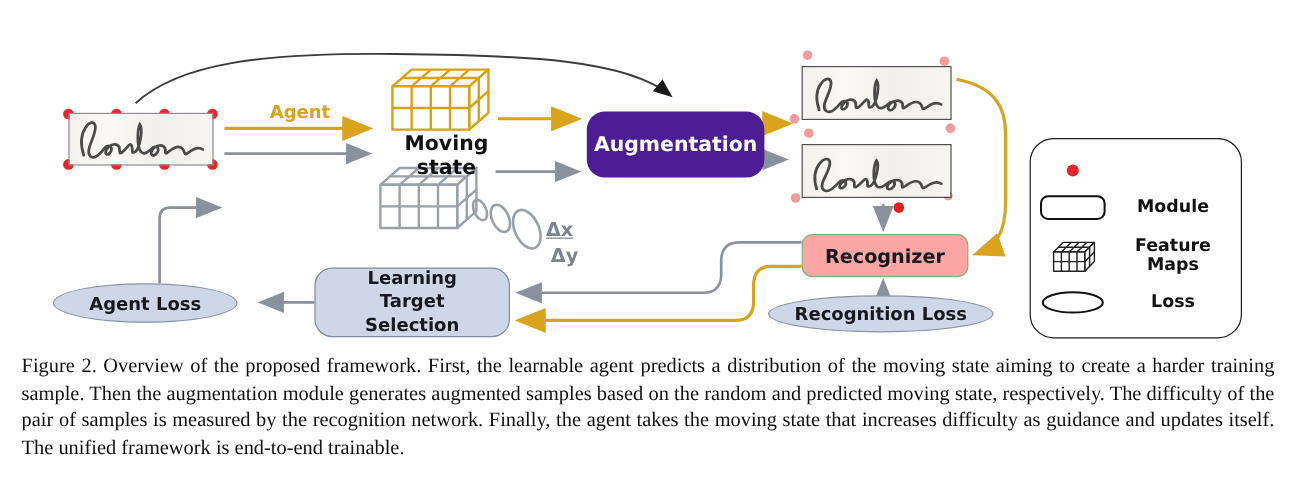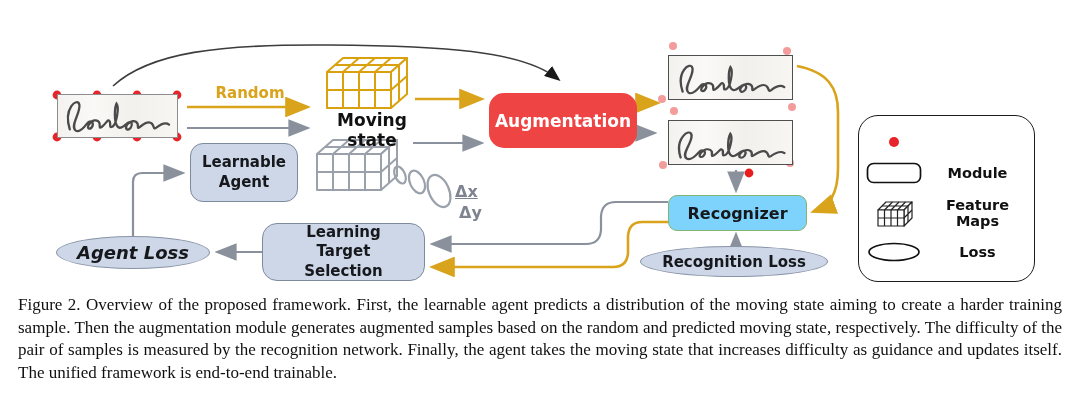--- a/index.html
+++ b/index.html
@@ -3,22 +3,22 @@
 <meta charset="utf-8">
 <style>
   html,body{margin:0;padding:0;background:#ffffff;}
   .stage{position:relative;width:1080px;height:401px;background:#fff;overflow:hidden;
          font-family:"DejaVu Sans","Liberation Sans",sans-serif;}
   .wires{position:absolute;left:0;top:0;}
 
   .node{position:absolute;display:flex;align-items:center;justify-content:center;
         text-align:center;font-weight:bold;box-sizing:border-box;}
   .box-blue{background:#cdd7e8;border:1.7px solid #7e8a9e;border-radius:13px;color:#16181c;}
-  .box-red{background:#ef4444;border:none;border-radius:15px;color:#ffffff;}
-  .box-green{background:#7dd3fc;border:1.7px solid #7fb570;border-radius:9px;color:#16181c;}
+  .box-red{background:#4c1d95;border:none;border-radius:15px;color:#ffffff;}
+  .box-green{background:#fca5a5;border:1.7px solid #7fb570;border-radius:9px;color:#16181c;}
   .ellipse{background:#cdd7e8;border:1.6px solid #8894a6;border-radius:50%;color:#16181c;}
 
   .lbl{position:absolute;font-weight:bold;color:#111;}
   .lbl-gold{color:#d9a31b;}
   .lbl-gray{color:#7d848f;}
 
   .wordimg{position:absolute;background:linear-gradient(90deg,#f3f2ef 0%,#faf9f7 30%,#f1f0ec 62%,#f7f6f3 100%);
            box-sizing:border-box;}
   .wordimg svg{display:block;width:100%;height:100%;}
   .wi-orig{border:1px solid #8d8d8d;}
@@ -145,34 +145,33 @@
   </div>
 
   <div class="wordimg wi-aug" style="left:668px;top:120px;width:125px;height:45px;">
     <svg viewBox="0 0 120 44">
       <g transform="translate(0,5) scale(1.02,0.9) skewX(-2)">
       <path d="M10,36 C3,14 18,2 20,10 C22,18 10,32 16,37 C20,40 25,34 28,30 C31,26 35,28 34,32 C32,37 27,36 30,31 C33,26 39,25 41,29 C42,33 40,36 44,33 C49,29 50,24 52,28 C53,32 51,35 55,33 C59,30 62,13 59,9 C57,13 56,28 60,33 C63,37 68,31 71,29 C75,27 76,31 74,34 C71,38 67,36 70,31 C73,27 79,26 81,30 C82,34 80,36 84,33 C89,29 93,27 96,30 C99,33 97,37 101,34 C106,30 110,28 114,31" fill="none" stroke="#4a4a4a" stroke-width="2.4" stroke-linecap="round"></path>
       </g>
     </svg>
   </div>
 
-  <div class="lbl lbl-gold" style="left:205px;top:84px;width:90px;text-align:center;font-size:15px;">Random</div>
+  <div class="lbl lbl-gold" style="left:205px;top:84px;width:90px;text-align:center;font-size:15px;">Agent</div>
   <div class="lbl" style="left:316px;top:110px;width:112px;text-align:center;font-size:17px;">Moving state</div>
   <div class="lbl lbl-gray" style="left:455px;top:182px;font-size:16px;text-decoration:underline;">Δx</div>
   <div class="lbl lbl-gray" style="left:459px;top:203px;font-size:16px;">Δy</div>
 
-  <div class="node box-blue" style="left:190px;top:143px;width:108px;height:59px;font-size:15px;line-height:1.3;padding:0 8px;">Learnable Agent</div>
 
   <div class="node box-red" style="left:489px;top:93px;width:148px;height:55px;font-size:17px;">Augmentation</div>
 
   <div class="node box-blue" style="left:262px;top:223px;width:163px;height:58px;font-size:15px;line-height:1.3;padding:0 36px;border-radius:15px;">Learning Target Selection</div>
 
   <div class="node box-green" style="left:668px;top:195px;width:139px;height:36px;font-size:16px;">Recognizer</div>
 
-  <div class="node ellipse" style="left:56px;top:236px;width:154px;height:33px;font-size:18px;font-style:italic;">Agent Loss</div>
+  <div class="node ellipse" style="left:44px;top:236px;width:154px;height:33px;font-size:15px;">Agent Loss</div>
 
   <div class="node ellipse" style="left:640px;top:246px;width:188px;height:31px;font-size:15px;">Recognition Loss</div>
 
   <div class="legend">
     <div class="legend-row">
       <span class="legend-ic">
         <svg width="14" height="14">
             <circle cx="7" cy="7" r="5" fill="#e8232a"></circle>
           </svg>
       </span>

